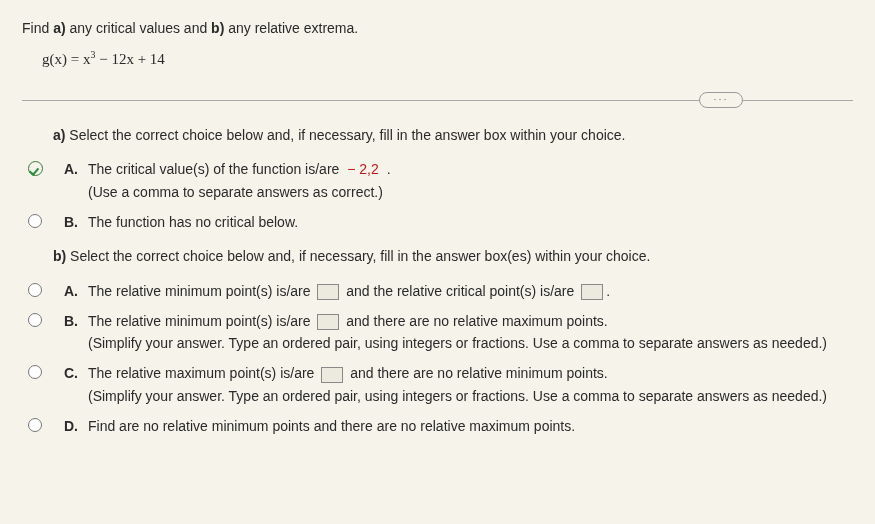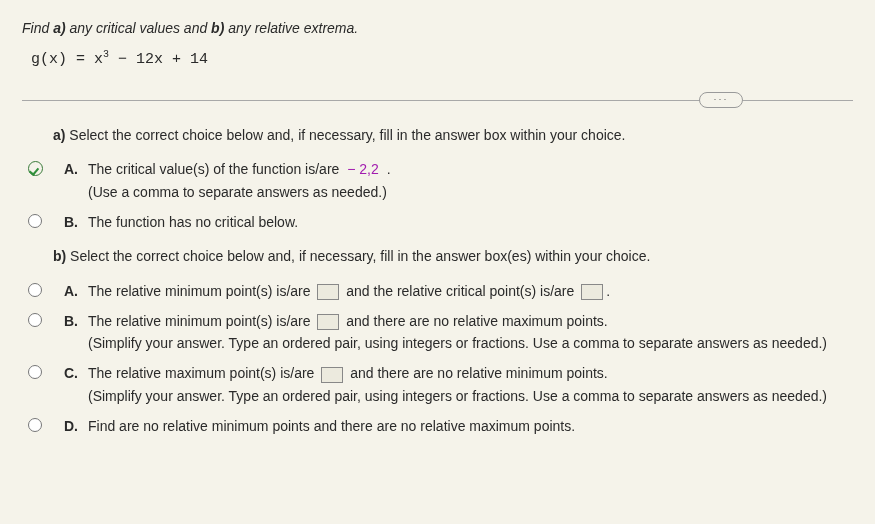--- a/index.html
+++ b/index.html
@@ -6,32 +6,32 @@
 body {
   font-family: Arial, Helvetica, sans-serif;
   font-size: 14px;
   color: #2a2a2a;
   background: #f5f3ea;
   width: 875px;
   height: 524px;
   padding: 18px 22px;
   line-height: 1.45;
 }
-.question-text { margin-bottom: 10px; font-style: italic; }
-.equation { margin-left: 9px; margin-bottom: 18px; font-family: Liberation Mono, monospace; font-size: 15px; }
+.question-text { margin-bottom: 10px; }
+.equation { margin-left: 20px; margin-bottom: 18px; font-family: Liberation Serif, serif; font-size: 15px; }
 .sup { vertical-align: super; font-size: 10px; }
 .hr-row { position: relative; height: 22px; margin-bottom: 14px; }
 .hr-line { border-top: 1px solid #a8a8a8; position: absolute; top: 11px; left: 0; right: 0; }
 .hr-btn { position: absolute; right: 110px; top: 3px; width: 44px; height: 16px; border: 1px solid #9a9a9a; border-radius: 10px; background: #f5f3ea; text-align: center; font-size: 9px; letter-spacing: 2px; color: #555; line-height: 12px; cursor: pointer; }
 .part-label { margin-bottom: 14px; margin-left: 31px; }
 .choice { display: flex; align-items: flex-start; margin: 10px 0 10px 6px; }
 .choice .radio-wrap { flex: 0 0 36px; display:flex; align-items:flex-start; padding-top:2px; }
 .choice .letter { flex: 0 0 24px; font-weight: bold; color: #2a2a2a; }
 .choice .body { flex: 1; }
-.ans-filled { color: #a21caf; font-weight: 500; padding: 0 4px; }
+.ans-filled { color: #b91c1c; font-weight: 500; padding: 0 4px; }
 .hint { margin-top: 2px; }
 .ans-box { display:inline-block; width:22px; height:16px; border:1px solid #888; background:#eceade; vertical-align:middle; margin:0 3px; }
 input[type=radio] { width:14px; height:14px; }
 .radio-checked {
   width:15px; height:15px; border:1px solid #3a7a3a; border-radius:50%;
   background:#f5f3ea; position:relative; display:inline-block;
 }
 .radio-checked::after {
   content:""; position:absolute; left:2px; top:4px; width:4px; height:7px;
   border:solid #2f8f3a; border-width:0 2px 2px 0; transform:rotate(40deg);
@@ -57,21 +57,21 @@
   <b>a)</b><span> Select the correct choice below and, if necessary, fill in the answer box within your choice.</span>
 </div>
 
 <div class="choice">
   <div class="radio-wrap">
       <span class="radio-checked"></span>
     </div>
   <div class="letter">A.</div>
   <div class="body">
     <span>The critical value(s) of the function is/are </span><span class="ans-filled"> − 2,2 </span><span>.</span>
-    <div class="hint">(Use a comma to separate answers as needed.)</div>
+    <div class="hint">(Use a comma to separate answers as correct.)</div>
   </div>
 </div>
 
 <div class="choice">
   <div class="radio-wrap">
       <input type="radio" style="">
     </div>
   <div class="letter">B.</div>
   <div class="body">The function has no critical below.</div>
 </div>

